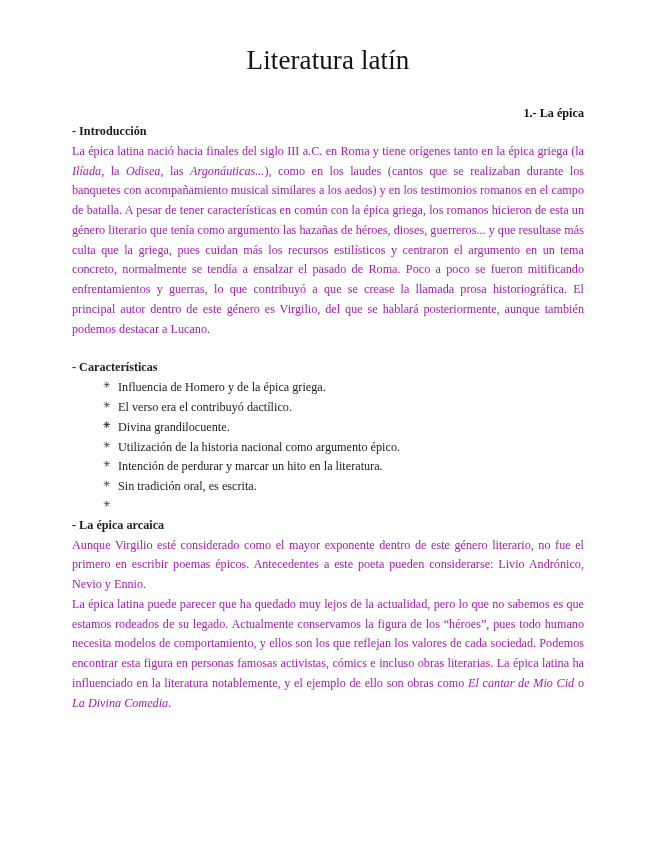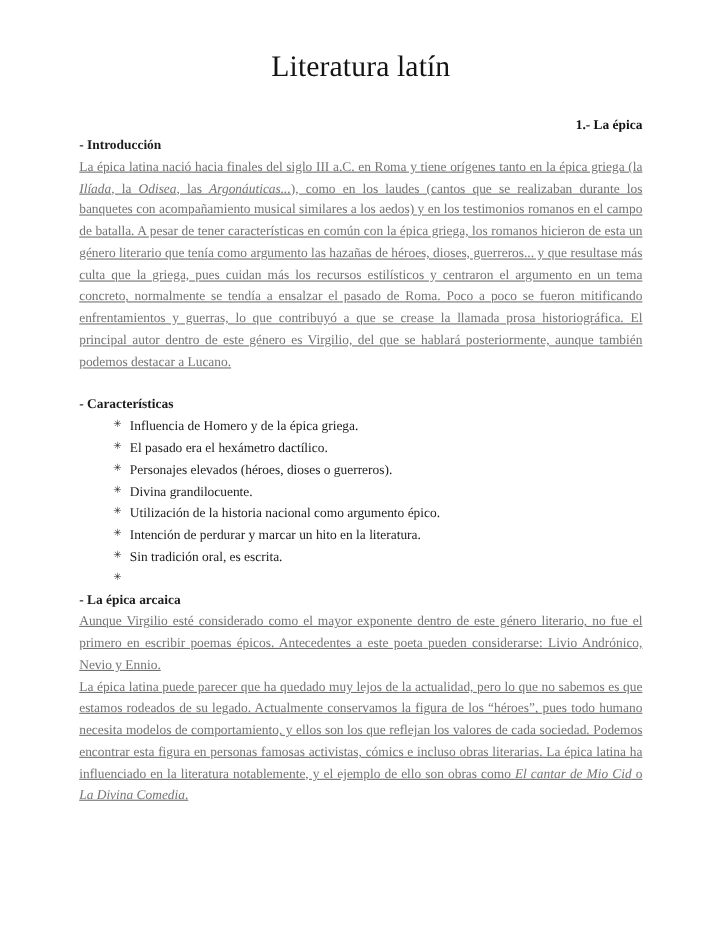--- a/index.html
+++ b/index.html
@@ -56,23 +56,22 @@
   }
   .sub-label.spaced {
     padding-top: 19px;
   }
   .body-para {
     font-size: 12.2px;
     line-height: 1.62;
     text-align: justify;
     text-justify: inter-word;
     margin: 0;
-    color: #737373;
+    color: #a21caf;
     hyphens: none;
-    text-decoration: underline;
   }
   .bullet-list {
     list-style: none;
     margin: 0;
     padding: 0;
   }
   .bullet-list li {
     position: relative;
     font-size: 12.2px;
     line-height: 1.62;
@@ -102,22 +101,22 @@
     <h2 class="section-heading">1.- La épica</h2>
 
     <p class="sub-label">- Introducción</p>
 
     <p class="body-para"><span>La épica latina nació hacia finales del siglo III a.C. en Roma y tiene orígenes tanto en la épica griega (la </span><span class="it">Ilíada</span><span>, la </span><span class="it">Odisea</span><span>, las </span><span class="it">Argonáuticas...</span><span>), como en los laudes (cantos que se realizaban durante los banquetes con acompañamiento musical similares a los aedos) y en los testimonios romanos en el campo de batalla. A pesar de tener características en común con la épica griega, los romanos hicieron de esta un género literario que tenía como argumento las hazañas de héroes, dioses, guerreros... y que resultase más culta que la griega, pues cuidan más los recursos estilísticos y centraron el argumento en un tema concreto, normalmente se tendía a ensalzar el pasado de Roma. Poco a poco se fueron mitificando enfrentamientos y guerras, lo que contribuyó a que se crease la llamada prosa historiográfica. El principal autor dentro de este género es Virgilio, del que se hablará posteriormente, aunque también podemos destacar a Lucano.</span></p>
 
     <p class="sub-label spaced">- Características</p>
 
     <ul class="bullet-list">
       <li><span class="bullet-mark">✳</span><span>Influencia de Homero y de la épica griega.</span></li>
-      <li><span class="bullet-mark">✳</span><span>El pasado era el hexámetro dactílico.</span></li>
-      <li><span class="bullet-mark">✳</span><span>Personajes elevados (héroes, dioses o guerreros).</span></li>
+      <li><span class="bullet-mark">✳</span><span>El verso era el contribuyó dactílico.</span></li>
+      <li><span class="bullet-mark">✳</span></li>
       <li><span class="bullet-mark">✳</span><span>Divina grandilocuente.</span></li>
       <li><span class="bullet-mark">✳</span><span>Utilización de la historia nacional como argumento épico.</span></li>
       <li><span class="bullet-mark">✳</span><span>Intención de perdurar y marcar un hito en la literatura.</span></li>
       <li><span class="bullet-mark">✳</span><span>Sin tradición oral, es escrita.</span></li>
       <li><span class="bullet-mark">✳</span></li>
     </ul>
 
     <p class="sub-label spaced">- La épica arcaica</p>
 
     <p class="body-para">Aunque Virgilio esté considerado como el mayor exponente dentro de este género literario, no fue el primero en escribir poemas épicos. Antecedentes a este poeta pueden considerarse: Livio Andrónico, Nevio y Ennio.</p>

